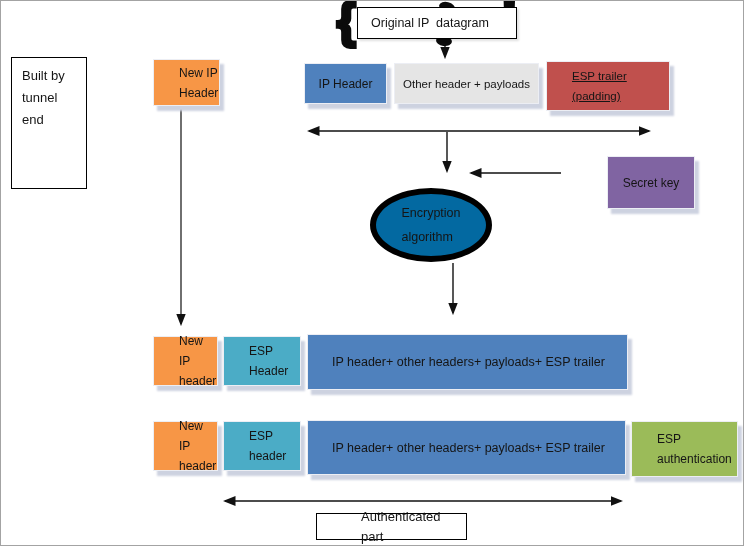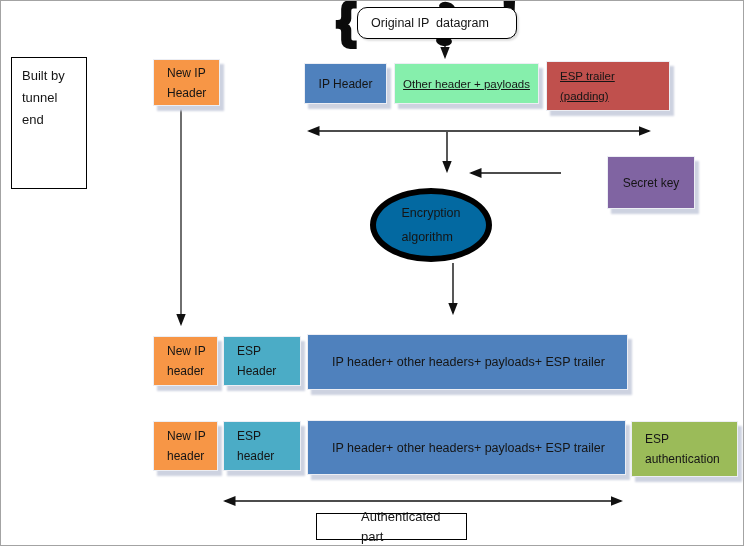--- a/index.html
+++ b/index.html
@@ -6,27 +6,27 @@
   .canvas{
     position:relative;width:744px;height:546px;box-sizing:border-box;
     background:#ffffff;border:1px solid #a3a3a3;overflow:hidden;
     font-family:"Liberation Sans",sans-serif;color:#151515;
   }
   .box{
     position:absolute;box-sizing:border-box;font-size:12px;line-height:20px;
     display:flex;align-items:center;
   }
   .ml{white-space:pre-line;}
-  .pre{white-space:pre;border-radius:10px;}
+  .pre{white-space:pre;}
   .plain{background:#fff;border:1px solid #000;}
   .fill{
     border:1px solid #eceef4;
     box-shadow:4px 5px 2px #cdd2e0;
   }
-  .leftpad{padding-left:13px;}
+  .leftpad{padding-left:25px;}
   .center{justify-content:center;text-align:left;}
 
   
   .top-box{left:356px;top:6px;width:160px;height:32px;padding-left:13px;font-size:12.5px;}
   .note-box{left:10px;top:56px;width:76px;height:132px;align-items:flex-start;padding:7px 0 0 10px;font-size:13px;line-height:22px;}
   .newip1{left:152px;top:58px;width:67px;height:47px;}
   .iphdr{left:303px;top:62px;width:83px;height:41px;}
   .other{left:393px;top:62px;width:145px;height:41px;font-size:11.5px;}
   .esptrail{left:545px;top:60px;width:124px;height:50px;font-size:11.5px;text-decoration:underline;}
   .secret{left:574px;top:155px;width:88px;height:53px;margin-left:32px;}
@@ -80,21 +80,21 @@
   <div class="box plain top-box pre" style="box-shadow:2px 2px 2px rgba(0,0,0,0.12);">Original IP  datagram</div>
 
   <div class="box plain note-box ml">Built by
 tunnel
 end</div>
 
   <div class="box fill leftpad ml newip1" style="background-color: rgb(247, 150, 70);">New IP
 Header</div>
 
   <div class="box fill center iphdr" style="background-color: rgb(79, 129, 189);">IP Header</div>
-  <div class="box fill center other" style="background-color: #86efac; text-decoration: underline;">Other header + payloads</div>
+  <div class="box fill center other" style="background-color: #e5e5e5;">Other header + payloads</div>
   <div class="box fill leftpad ml esptrail" style="background-color: rgb(192, 80, 77);">ESP trailer
 (padding)</div>
 
   <div class="box fill center secret" style="background-color: rgb(128, 100, 162);">Secret key</div>
 
   <div class="box ellipse ml" style="text-align:left;">Encryption
 algorithm</div>
 
   <div class="box fill leftpad ml r2-newip" style="background-color: rgb(247, 150, 70);">New IP
 header</div>

